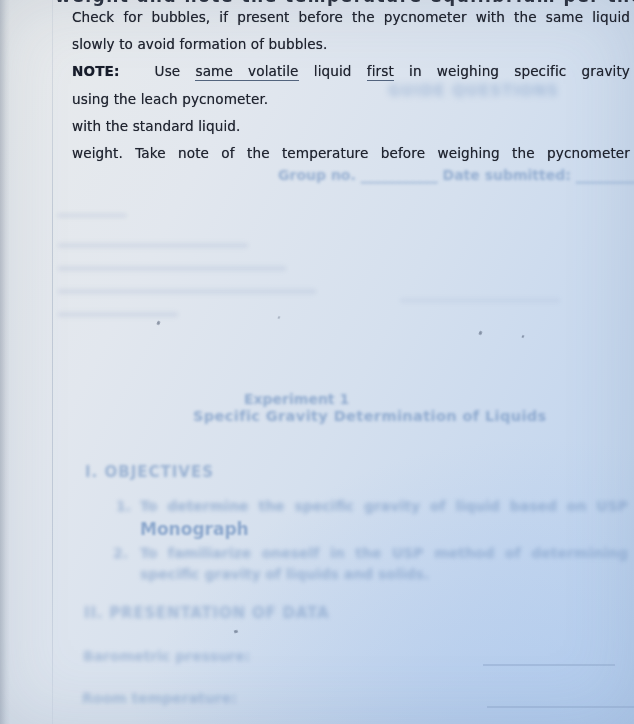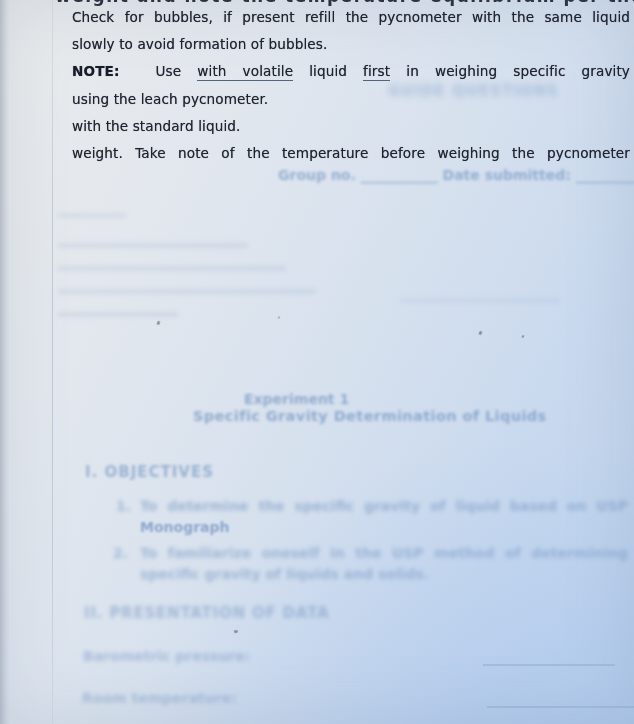--- a/index.html
+++ b/index.html
@@ -68,43 +68,43 @@
     <div class="streak" style="left:58px;top:312px;width:120px;"></div>
     <div class="streak" style="left:400px;top:298px;width:160px;opacity:0.7;"></div>
 
     <div class="ghost g-blur15" style="left:244px;top:391px;font-size:14px;opacity:0.8;">Experiment 1</div>
     <div class="ghost g-blur15" style="left:193px;top:408px;font-size:14.5px;opacity:0.8;letter-spacing:0.4px;">Specific Gravity Determination of Liquids</div>
 
     <div class="ghost g-blur15" style="left:85px;top:463px;font-size:15px;opacity:0.7;letter-spacing:1px;">I. OBJECTIVES</div>
 
     <div class="ghost g-blur2" style="left:116px;top:498px;font-size:14px;opacity:0.65;">1.</div>
     <div class="ghost g-blur2 gjust" style="left:140px;top:498px;width:488px;font-size:14px;opacity:0.65;">To determine the specific gravity of liquid based on USP</div>
-    <div class="ghost g-blur1" style="left:140px;top:519px;font-size:14px;opacity:0.85;">Monograph</div>
+    <div class="ghost g-blur1" style="left:140px;top:519px;font-size:17px;opacity:0.85;">Monograph</div>
 
     <div class="ghost g-blur2" style="left:113px;top:545px;font-size:14px;opacity:0.62;">2.</div>
     <div class="ghost g-blur2 gjust" style="left:140px;top:545px;width:488px;font-size:14px;opacity:0.62;">To familiarize oneself in the USP method of determining</div>
     <div class="ghost g-blur2" style="left:140px;top:566px;font-size:14px;opacity:0.62;">specific gravity of liquids and solids.</div>
 
     <div class="ghost g-blur2" style="left:84px;top:604px;font-size:15px;opacity:0.6;letter-spacing:0.8px;">II. PRESENTATION OF DATA</div>
 
     <div class="ghost g-blur2" style="left:83px;top:648px;font-size:14px;opacity:0.55;">Barometric pressure:</div>
     <div class="ghost-line" style="left:483px;top:664px;width:132px;"></div>
 
     <div class="ghost g-blur2" style="left:82px;top:690px;font-size:14px;opacity:0.55;">Room temperature:</div>
     <div class="ghost-line" style="left:487px;top:706px;width:147px;"></div>
   </div>
 
   <div class="text-layer">
-    <div class="tline just">Check for bubbles, if present refill the pycnometer with the same liquid</div>
+    <div class="tline just">Check for bubbles, if present before the pycnometer with the same liquid</div>
     <div class="tline">slowly to avoid formation of bubbles.</div>
 
     <div class="tline just">
       <span class="b notegap">NOTE:</span>
       <span>Use</span>
-      <span class="u">with volatile</span>
+      <span class="u">same volatile</span>
       <span>liquid</span>
       <span class="u">first</span>
       <span>in weighing specific gravity</span>
     </div>
     <div class="tline">using the leach pycnometer.</div>
 
     <div class="tline">with the standard liquid.</div>
     <div class="tline just">weight. Take note of the temperature before weighing the pycnometer</div>
 
   </div>

